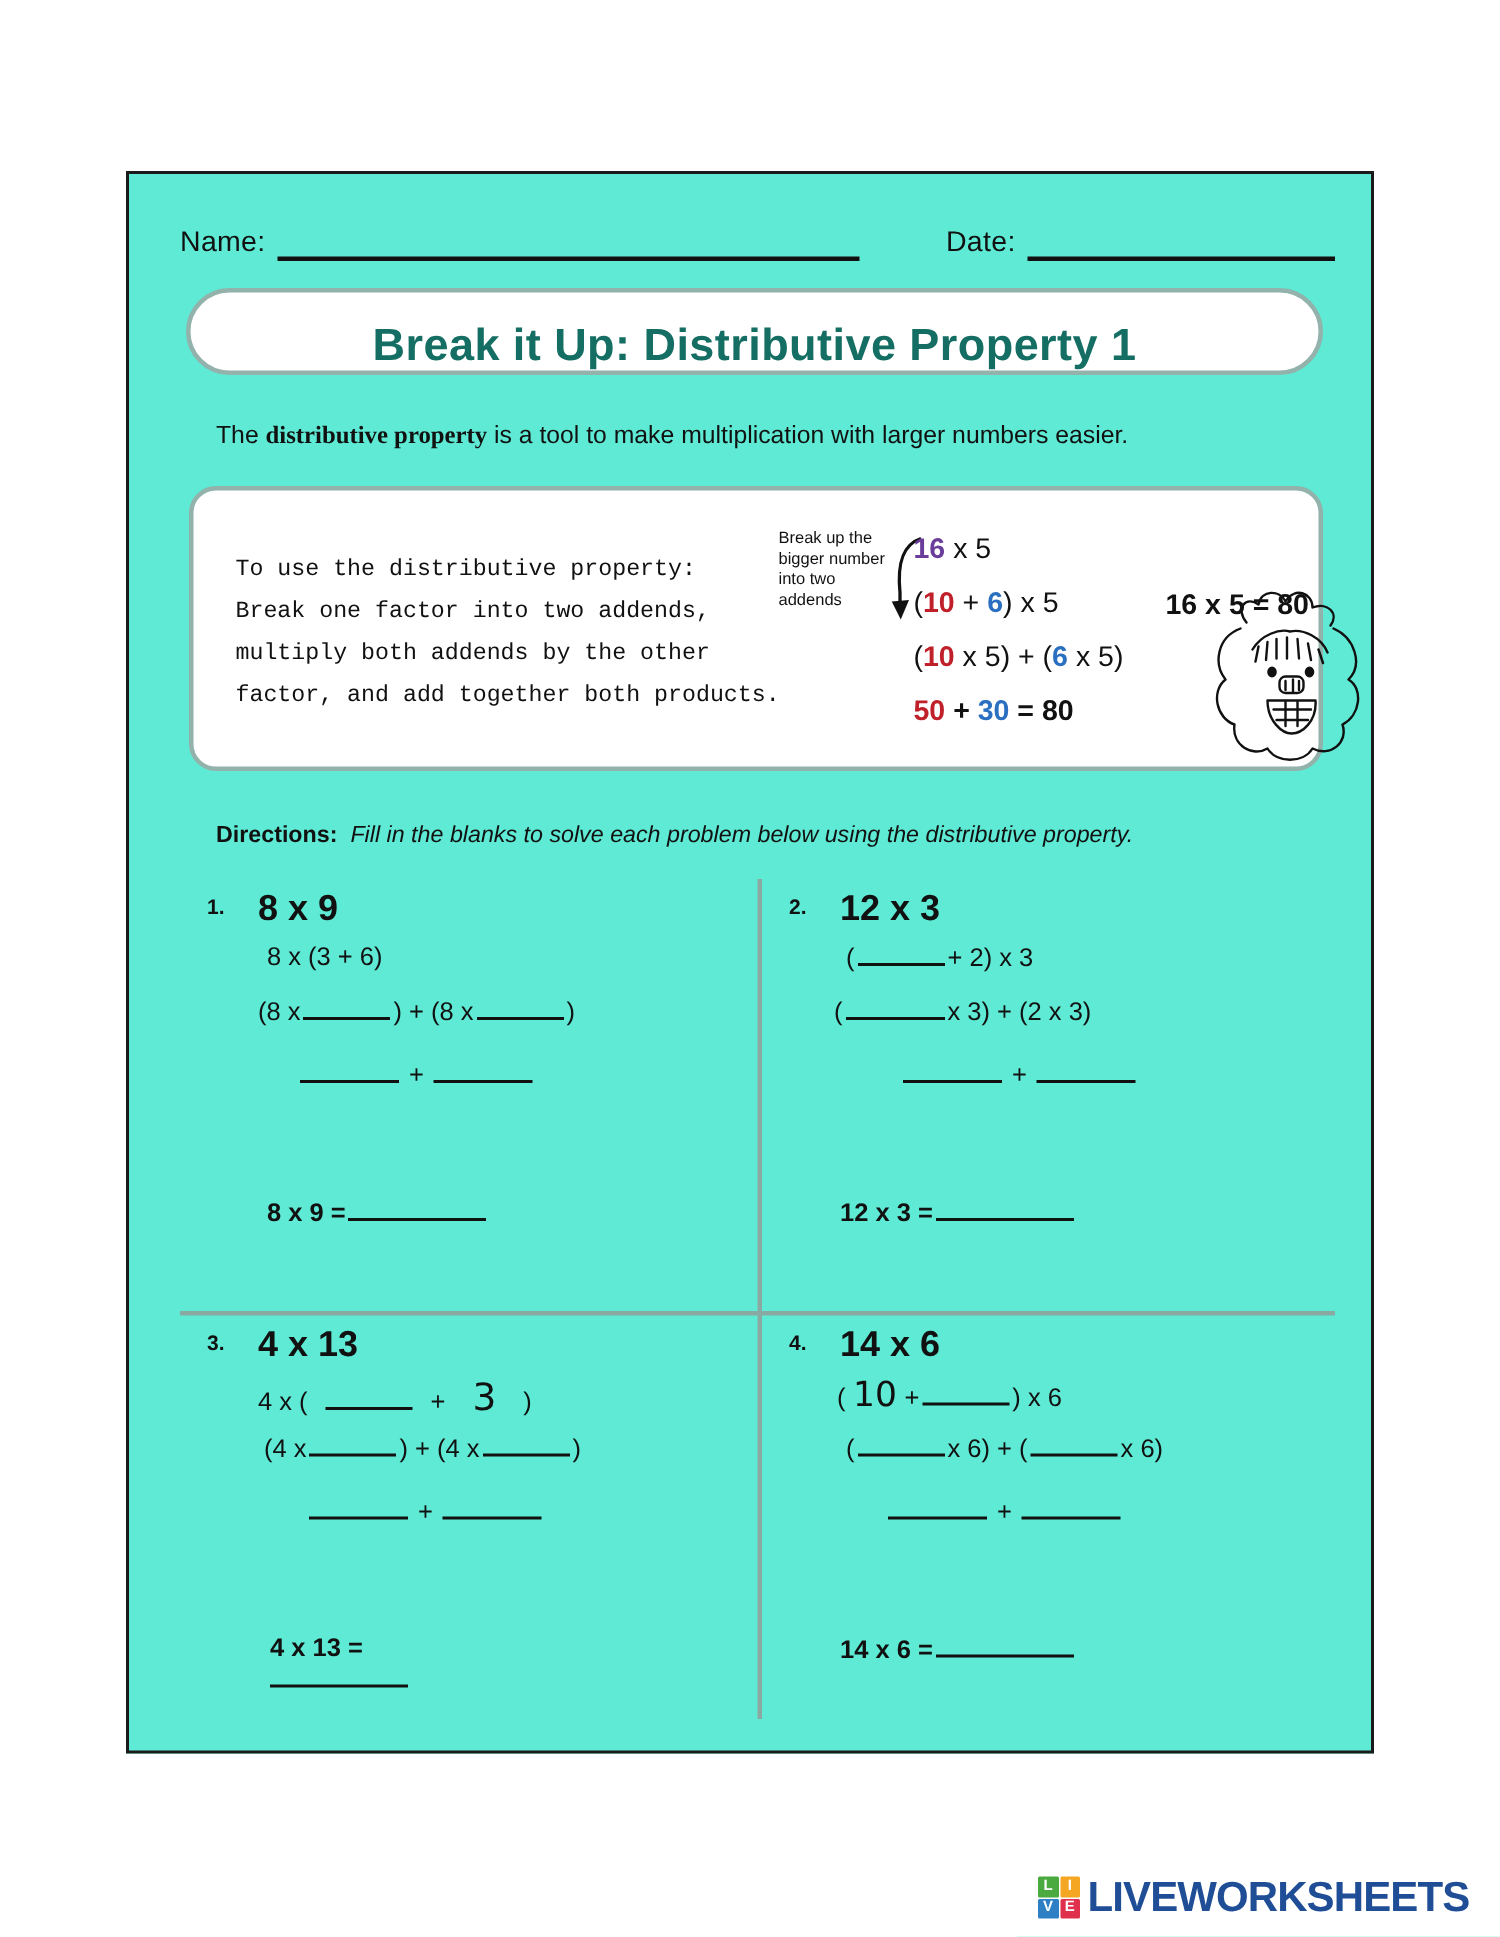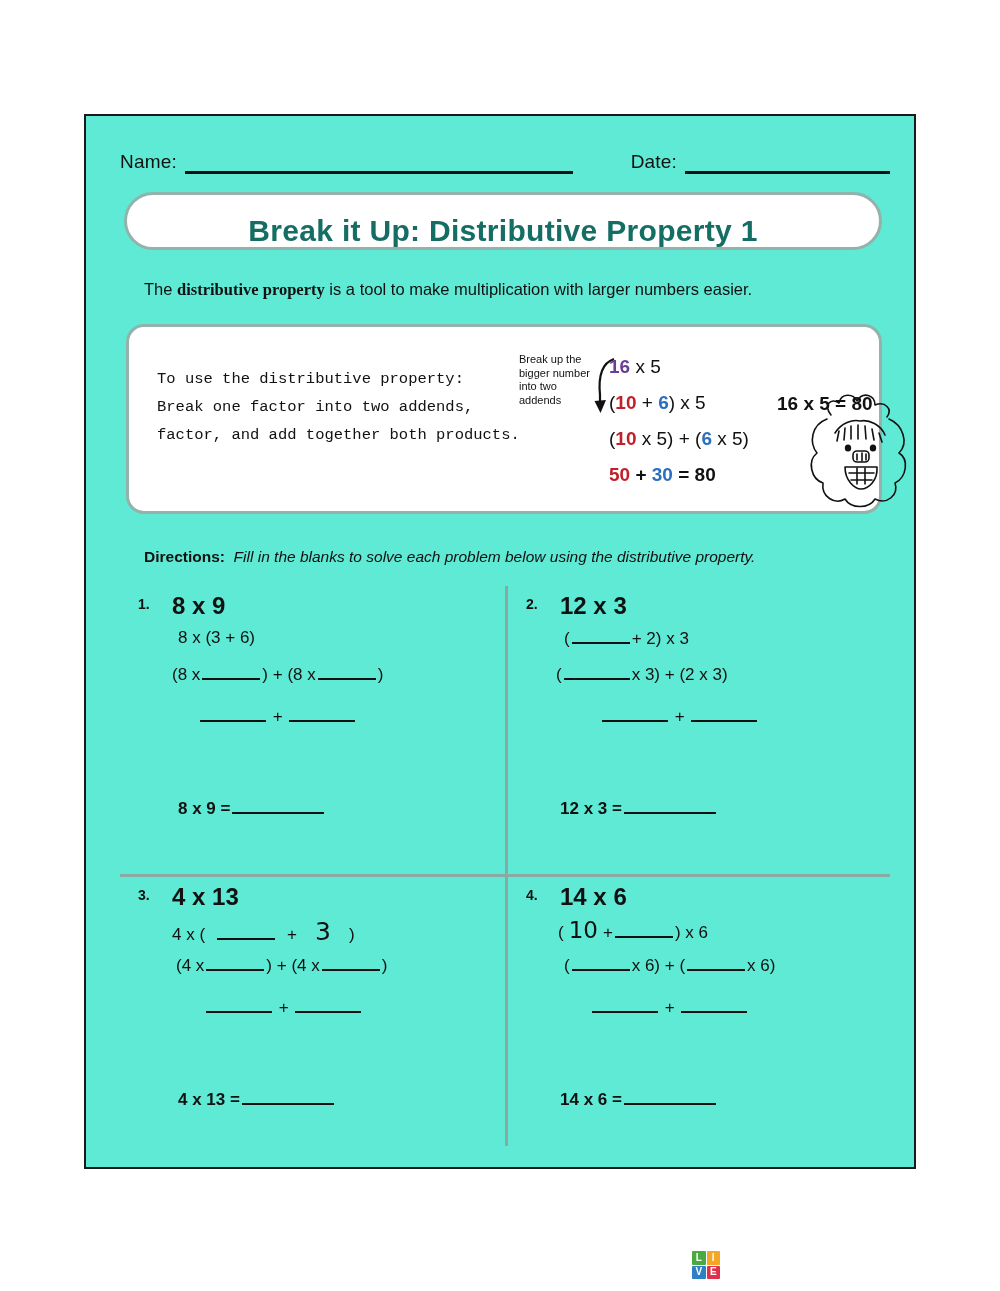--- a/index.html
+++ b/index.html
@@ -247,21 +247,21 @@
   }
 
   
   .p2 .l2 { left: 56px; }
   .p2 .l3 { left: 48px; }
   .p2 .l4 { left: 92px; }
   .p2 .p-total { left: 52px; }
   .p3 .l2 { left: 52px; gap: 10px; }
   .p3 .l3 { left: 56px; }
   .p3 .l4 { left: 84px; }
-  .p3 .p-total { left: 58px; }
+  .p3 .p-total { left: 58px; flex-direction: column; }
   .p4 .l2 { left: 50px; }
   .p4 .l3 { left: 56px; }
   .p4 .l4 { left: 82px; }
   .p4 .p-total { left: 52px; }
 
   
   .blank {
     display: inline-block;
     border-bottom: 2px solid #111;
     height: 14px;
@@ -340,20 +340,21 @@
 
   <div class="intro">
     <span>The </span><b>distributive property</b><span> is a tool to make multiplication with larger numbers easier.</span>
   </div>
 
   <div class="example-box">
 
     <div class="ex-steps">
       <div>To use the distributive property:</div>
       <div>Break one factor into two addends,</div>
+      <div>multiply both addends by the other</div>
       <div>factor, and add together both products.</div>
     </div>
 
     <div class="ex-note">Break up the bigger number into two addends</div>
 
     <svg class="ex-arrow" viewBox="0 0 30 66">
       <path d="M22 4 C10 8, 6 20, 8 40 L8 52" fill="none" stroke="#111" stroke-width="2.2"></path>
       <path d="M2.5 46 L8.5 58 L14 45 Z" fill="#111"></path>
     </svg>
 
@@ -506,13 +507,14 @@
   </div>
 </div>
 
 <div class="footer-logo">
   <div class="logo-mark">
     <span class="logo-cell lc-l">L</span>
     <span class="logo-cell lc-i">I</span>
     <span class="logo-cell lc-v">V</span>
     <span class="logo-cell lc-e">E</span>
   </div>
+  <span class="logo-word">LIVEWORKSHEETS</span>
 </div>
 
 </body></html>

